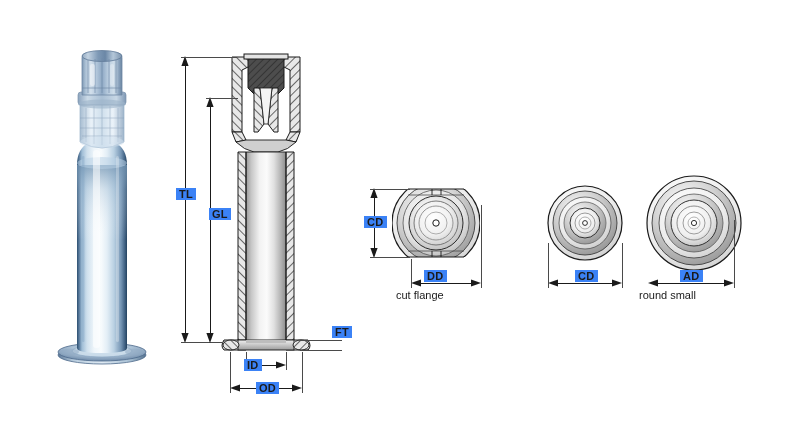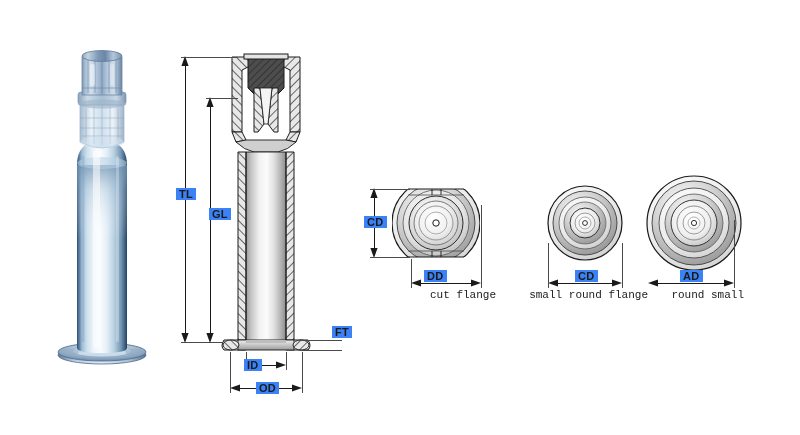--- a/index.html
+++ b/index.html
@@ -19,26 +19,26 @@
     font-weight:700;
     color:#1a1a1a;
     letter-spacing:.3px;
     white-space:nowrap;
     background:#3b82f6;
     padding:0 3px;
     line-height:12px;
   }
   .caption{
     position:absolute;
-    font-family:Liberation Mono, monospace;
+    font-family:Liberation Sans, sans-serif;
     font-size:11px;
     font-weight:400;
     color:#1a1a1a;
     white-space:nowrap;
-    text-align:right;
+    text-align:left;
     line-height:13px;
   }
   svg{display:block;overflow:visible;}
   .ln{stroke:#1a1a1a;stroke-width:1;shape-rendering:crispEdges;}
   .ln-thin{stroke:#4a4a4a;stroke-width:1;shape-rendering:crispEdges;}
 </style>
 </head>
 <body>
 
 <div class="stage">
@@ -403,21 +403,20 @@
       <g>
         <line x1="27" y1="118" x2="87" y2="118" class="ln"></line>
         <path d="M20,118 L30,114.4 L30,121.6 Z" fill="#1a1a1a" stroke="none"></path>
         <path d="M94,118 L84,114.4 L84,121.6 Z" fill="#1a1a1a" stroke="none"></path>
         <line x1="20" y1="78" x2="20" y2="123" class="ln-thin"></line>
         <line x1="94" y1="78" x2="94" y2="123" class="ln-thin"></line>
       </g>
     </svg>
 
     <div class="dim-label" style="left:47px;top:105px;">CD</div>
-    <div class="caption" style="left:-5px;top:124px;width:125px;">small round flange</div>
   </div>
 
   <div class="abs" style="left:648px;top:160px;width:150px;height:145px;">
     <svg width="150" height="145" viewBox="0 0 150 145">
       <defs>
         <radialGradient id="rfOuter" cx="0.40" cy="0.30" r="0.88">
           <stop offset="0%" stop-color="#ffffff"></stop>
           <stop offset="58%" stop-color="#ededed"></stop>
           <stop offset="100%" stop-color="#c2c2c2"></stop>
         </radialGradient>

